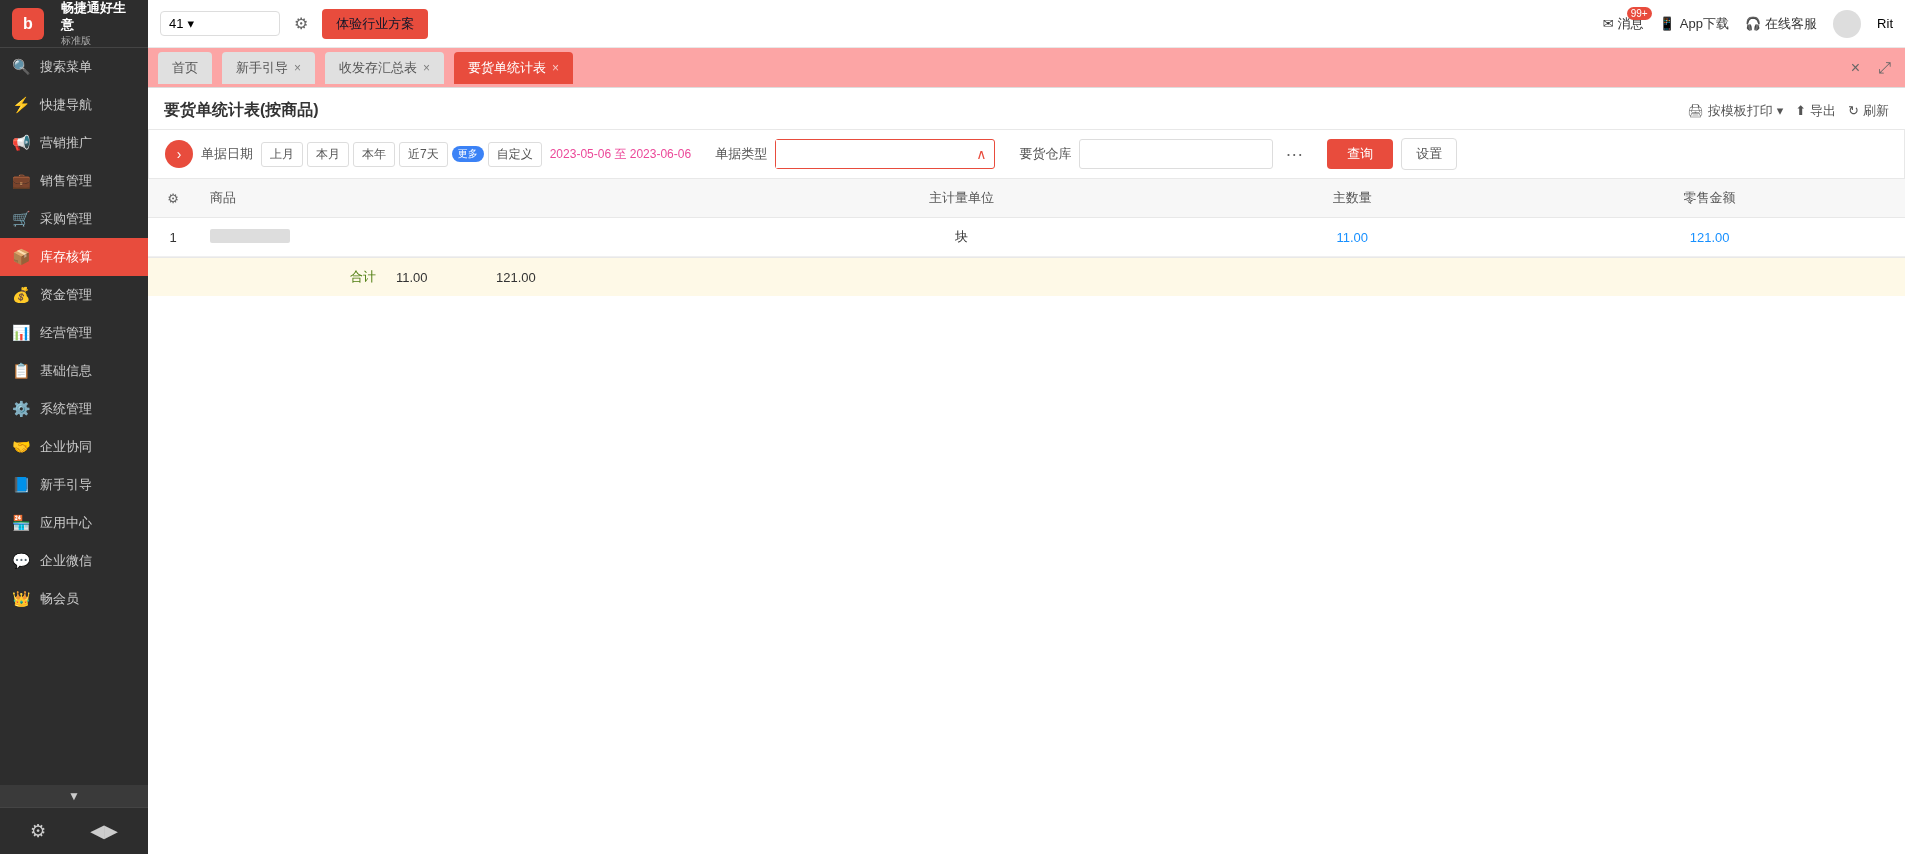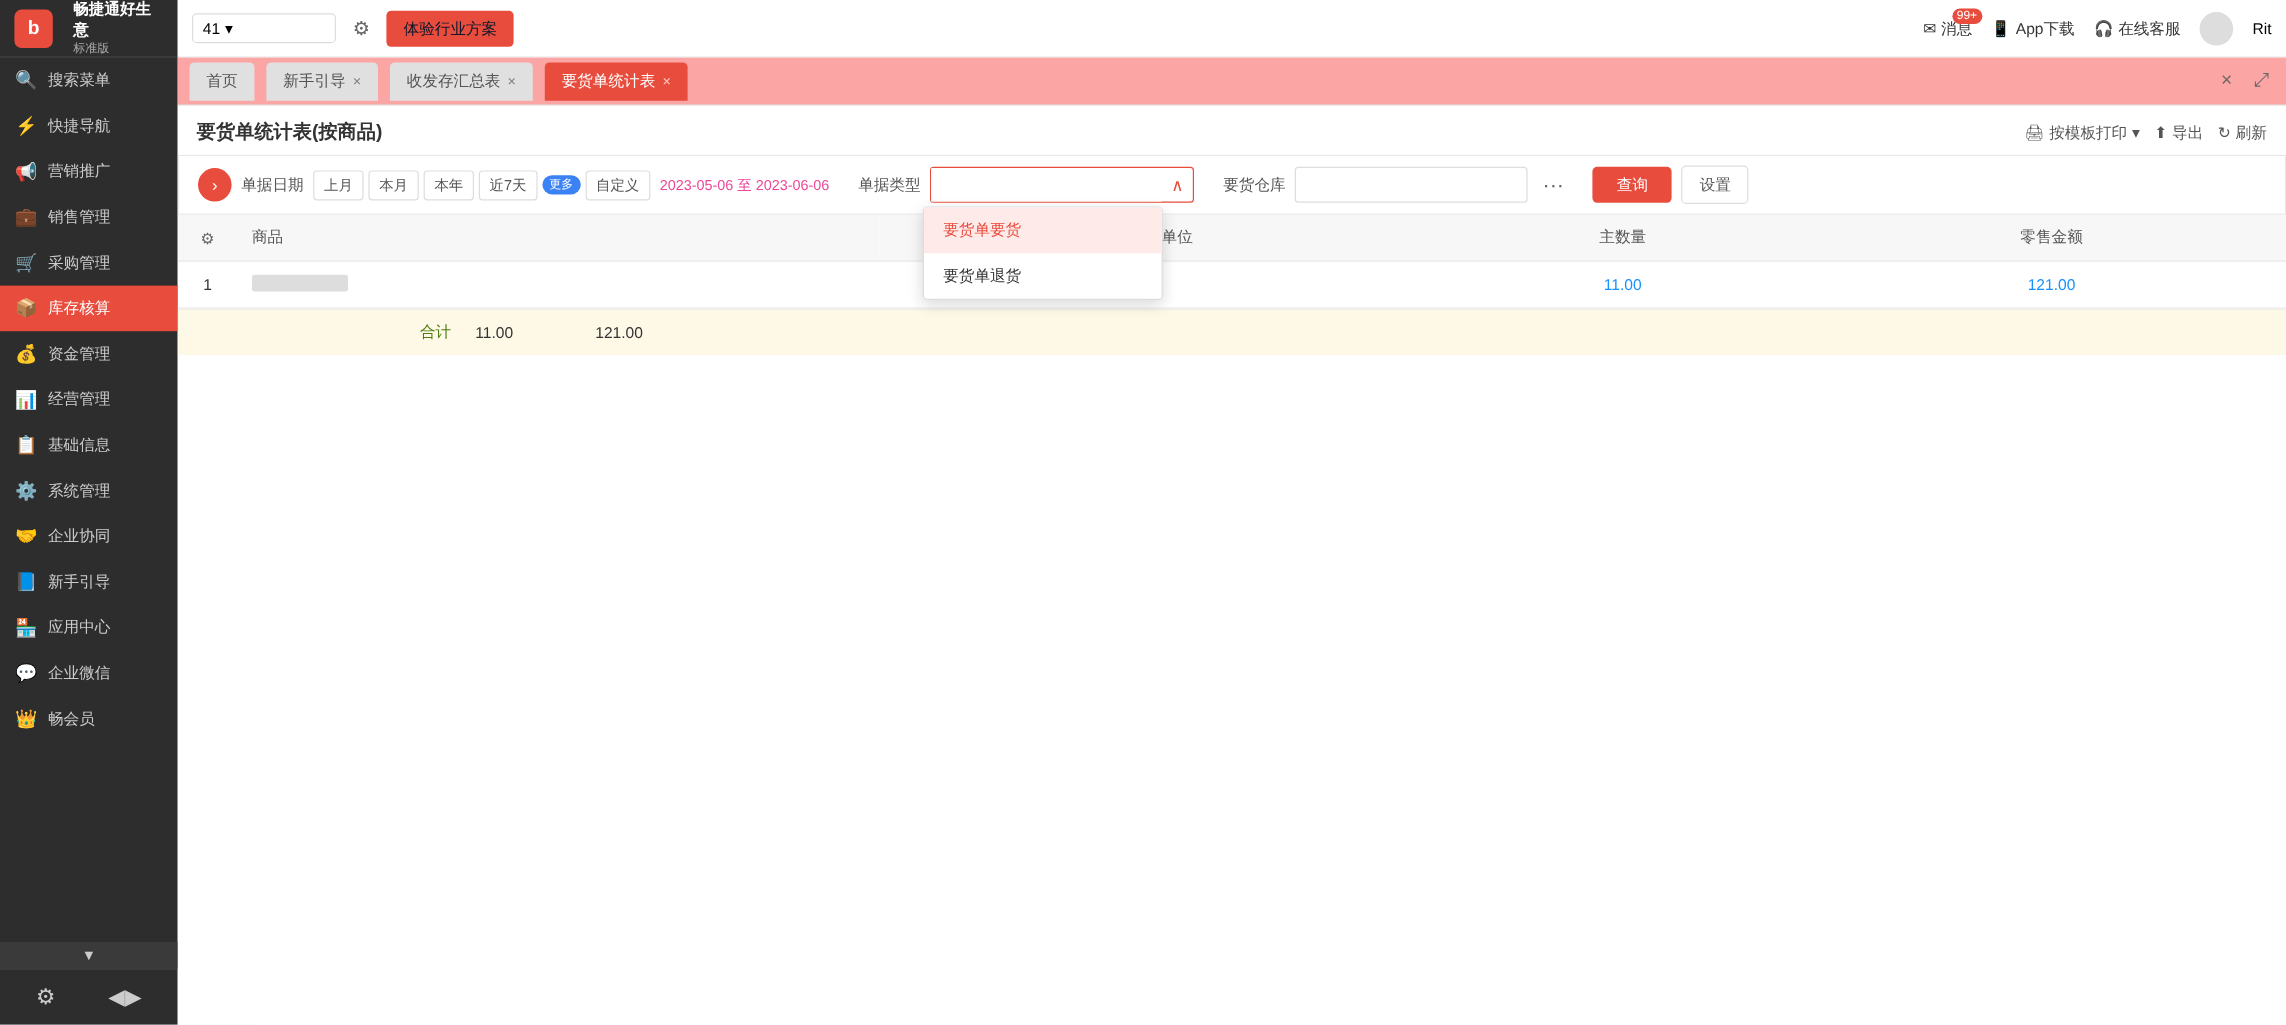--- a/index.html
+++ b/index.html
@@ -611,24 +611,20 @@
         <span class="filter-select-arrow">∧</span>
       </div>
 
       <span class="filter-warehouse-label">要货仓库</span>
       <input type="text" class="filter-warehouse-input" style="">
       <span class="filter-more-btn">···</span>
 
       <button class="filter-query-btn">查询</button>
       <button class="filter-set-btn">设置</button>
 
-      <div class="dropdown-overlay" id="type-dropdown">
-      <div class="dropdown-item selected">要货单要货</div>
-          <div class="dropdown-item">要货单退货</div>
-        </div>
     </div>
 
     <div class="table-container">
       <table>
         <thead>
           <tr>
             <th class="settings-icon-cell" style="width:50px;">⚙</th>
             <th>商品</th>
             <th class="center">主计量单位</th>
             <th class="center">主数量</th>

